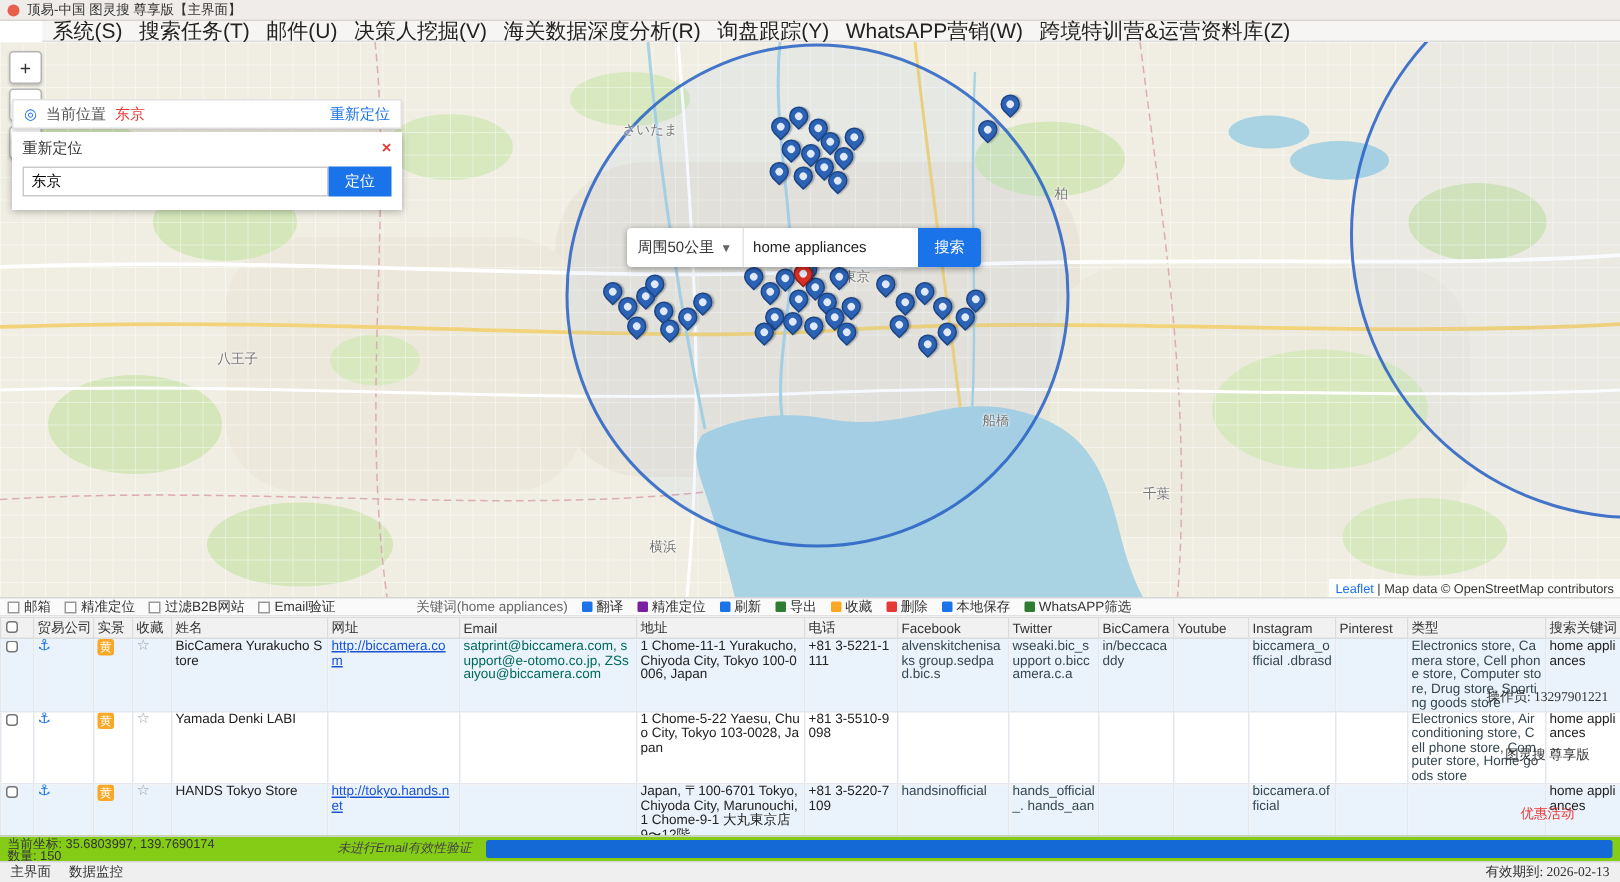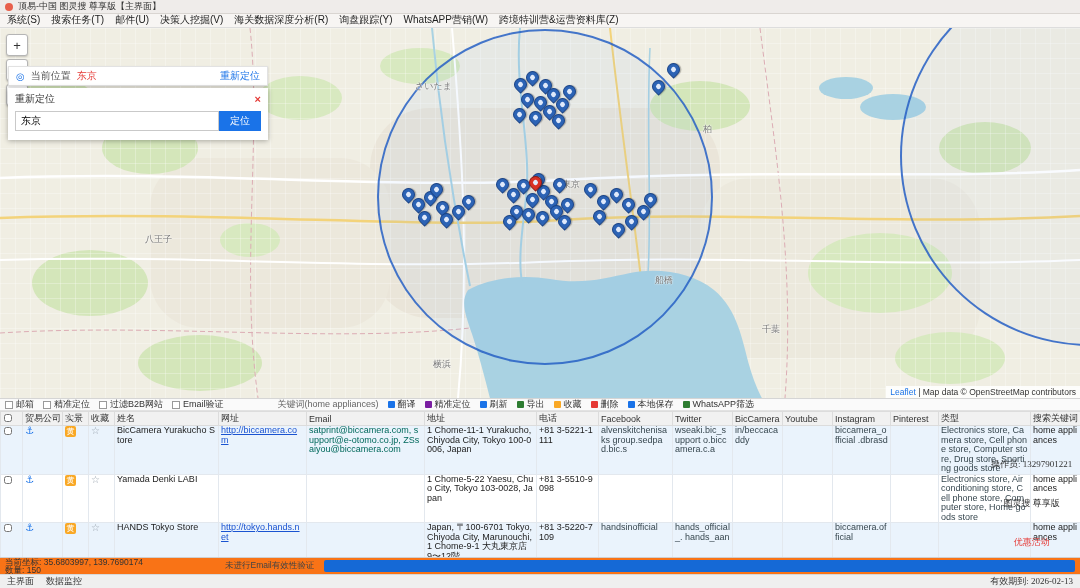--- a/index.html
+++ b/index.html
@@ -4,21 +4,21 @@
 <style>
   html,body{margin:0;padding:0;width:1080px;height:588px;overflow:hidden;
     font-family:"Liberation Sans","DejaVu Sans",sans-serif;background:#fff;position:relative;}
   *{box-sizing:border-box;}
 
   
   .titlebar{height:14px;background:#efecea;border-bottom:1px solid #d9d5d1;
     display:flex;align-items:center;gap:5px;padding:0 5px;font-size:9px;color:#333;}
   .app-icon{width:8px;height:8px;border-radius:50%;background:#e8604c;flex:0 0 auto;}
   .menubar{height:14px;background:#f7f5f3;border-bottom:1px solid #ddd;
-    display:flex;align-items:flex-end;gap:11px;padding:0 7px;font-size:10px;color:#222;}
+    display:flex;align-items:center;gap:11px;padding:0 7px;font-size:14px;color:#222;margin-left:28px;}
   .menu-item{white-space:nowrap;cursor:default;}
 
   
   .map{position:absolute;top:28px;left:0;width:1080px;height:370px;background:#f0eee3;overflow:hidden;}
   .mapbg{position:absolute;top:0;left:0;}
   .circle{position:absolute;border:2px solid rgba(38,95,196,.85);border-radius:50%;
     background:rgba(51,136,255,.05);}
   .circle.main{left:377px;top:1px;width:336px;height:336px;}
   .circle.side{left:900px;top:-62px;width:380px;height:380px;background:rgba(51,136,255,.03);}
   .pin{position:absolute;width:13px;height:13px;background:#2c63b5;border:1px solid #1b4487;
@@ -84,24 +84,24 @@
   td.email{color:#00695c;}
   td.social{color:#37474f;}
   td.type{color:#37474f;}
   .badge{display:inline-block;width:11px;height:11px;background:#f9a825;color:#fff;font-size:8px;
     text-align:center;line-height:11px;border-radius:2px;}
   .anchor{color:#1a73e8;font-size:10px;}
   .star{color:#9aa4ae;font-size:10px;cursor:pointer;}
   .rowcb{width:8px;height:8px;margin:1px 0 0 1px;}
 
   
-  .statusbar{position:absolute;top:557px;left:0;width:1080px;height:17px;background:#f97316;
+  .statusbar{position:absolute;top:557px;left:0;width:1080px;height:17px;background:#84cc16;
     border-top:1px solid #cfcfcf;display:flex;align-items:center;gap:10px;padding:0 5px;font-size:8.5px;color:#333;}
   .status-left{display:flex;flex-direction:column;justify-content:center;line-height:8.5px;width:210px;flex:0 0 auto;}
-  .validation{white-space:nowrap;flex:0 0 auto;color:#444;}
+  .validation{white-space:nowrap;flex:0 0 auto;color:#444;font-style:italic;}
   .progress{flex:1;height:12px;background:#1569d6;border-radius:2px;}
 
   .bottombar{position:absolute;top:574px;left:0;width:1080px;height:14px;background:#efefef;
     border-top:1px solid #d8d8d8;display:flex;align-items:center;padding:0 7px;font-size:9px;color:#333;font-family:Liberation Serif, serif;}
   .bottombar .tabs{display:flex;gap:12px;}
   .btab{cursor:pointer;}
   .bottombar .right{margin-left:auto;display:flex;gap:26px;align-items:center;white-space:nowrap;flex-direction:column;}
   .promo{color:#e53935;}
   .linkstyle{color:#1a73e8;cursor:pointer;}
 </style>
@@ -243,20 +243,28 @@
     <div class="head">
       <span>重新定位</span>
       <span class="closex">×</span>
     </div>
     <div class="body">
       <input value="东京" style="">
       <button class="btn-blue">定位</button>
     </div>
   </div>
 
+  <div class="searchbar">
+    <div class="radius">
+      <span>周围50公里</span>
+      <span class="caret">▼</span>
+    </div>
+    <input class="kw" value="home appliances" style="">
+    <button class="btn-blue searchbtn">搜索</button>
+  </div>
 
   <div class="attribution">
     <span class="lf">Leaflet</span><span> | Map data © OpenStreetMap contributors</span>
   </div>
 </div>
 
 <div class="toolbar" id="toolbar">
     <span class="titem">
       <span class="cbx"></span>
       <span>邮箱</span>

